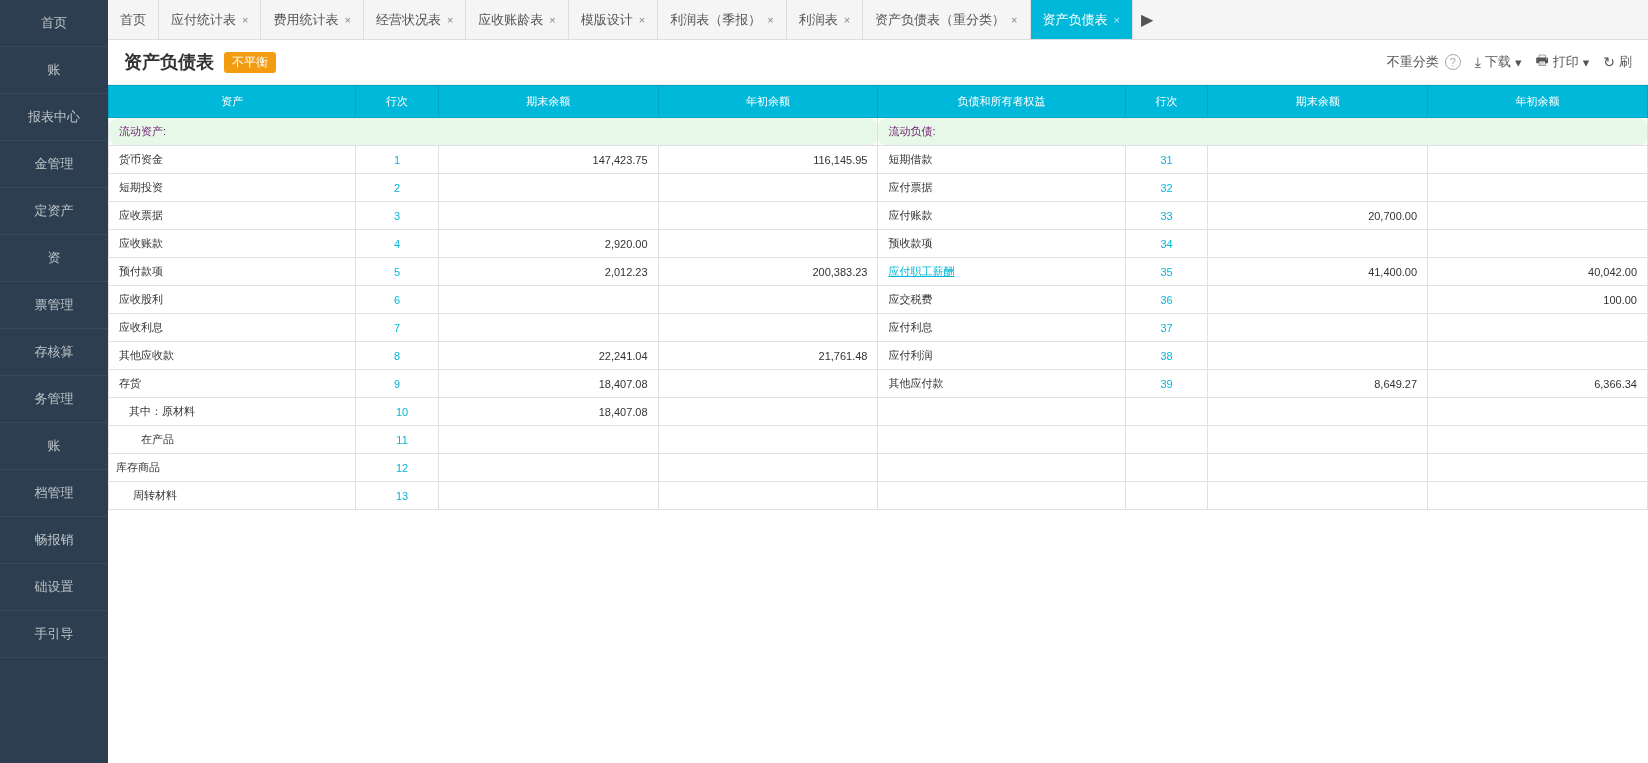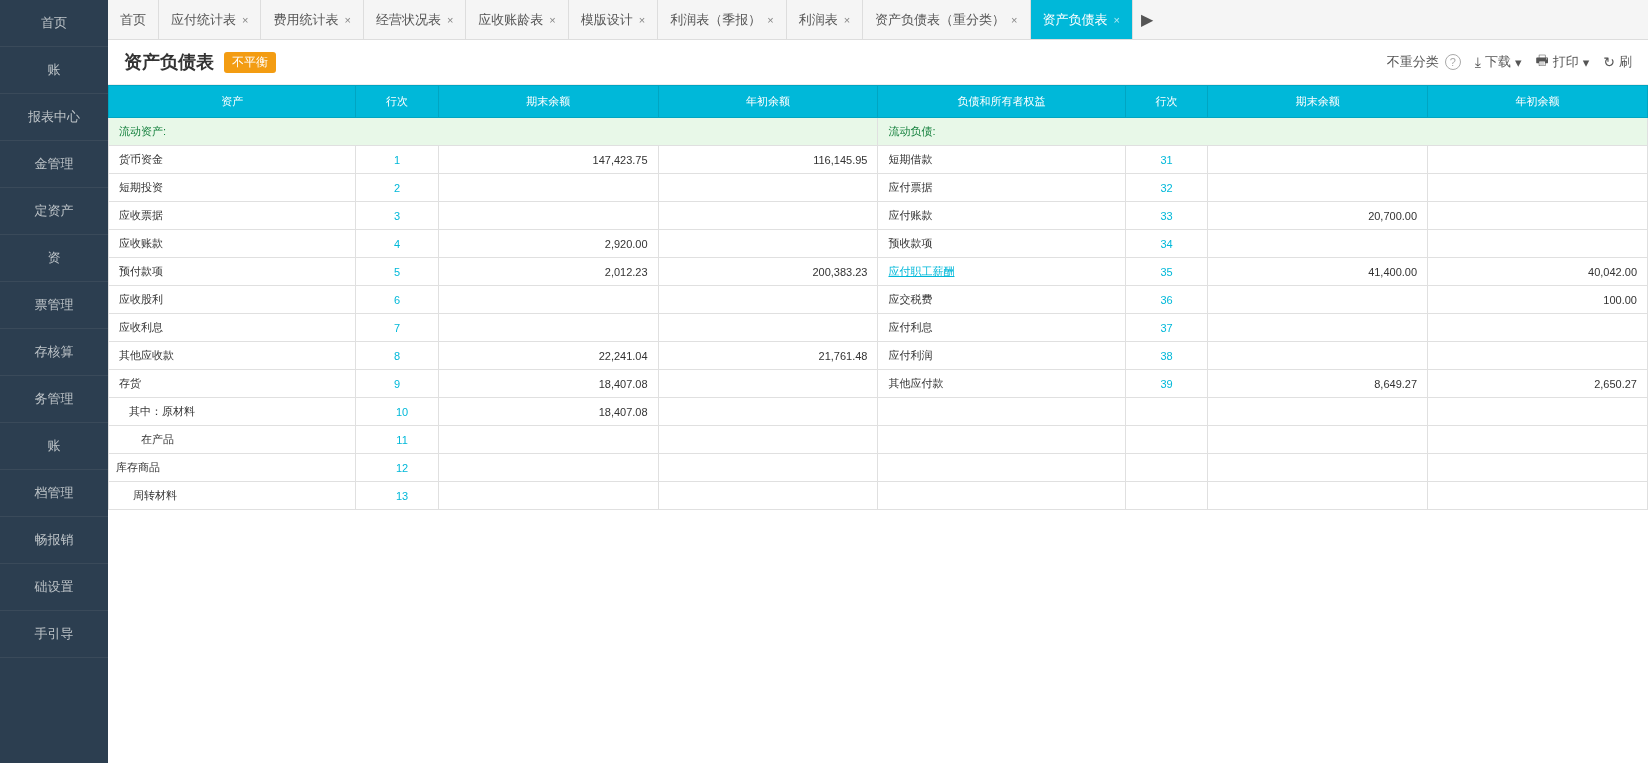--- a/index.html
+++ b/index.html
@@ -141,22 +141,23 @@
       border: 1px solid #00a5c2;
       font-weight: normal;
     }
     .balance-table td {
       padding: 6px 10px;
       border: 1px solid #e0e0e0;
       color: #333;
     }
     .balance-table tr.section-header td {
       background: #e8f8e8;
-      color: #15803d;
+      color: #701a75;
       font-weight: normal;
+      border-radius: 9px;
     }
     .balance-table tr.data-row td {
       background: #fff;
     }
     .balance-table tr.sub-row td {
       background: #fff;
       padding-left: 20px;
     }
     .text-center { text-align: center; }
     .text-right { text-align: right; }
@@ -385,21 +386,21 @@
     <td class="text-right"></td>
   </tr>
           <tr class="data-row">
     <td style="">存货</td>
     <td class="text-center" style="color:#00b8d9;">9</td>
     <td class="text-right">18,407.08</td>
     <td class="text-right"></td>
     <td style="">其他应付款</td>
     <td class="text-center" style="color:#00b8d9;">39</td>
     <td class="text-right">8,649.27</td>
-    <td class="text-right">2,650.27</td>
+    <td class="text-right">6,366.34</td>
   </tr>
           <tr class="sub-row">
     <td style="">其中：原材料</td>
     <td class="text-center" style="color:#00b8d9;">10</td>
     <td class="text-right">18,407.08</td>
     <td class="text-right"></td>
     <td style=""></td>
     <td class="text-center" style=""></td>
     <td class="text-right"></td>
     <td class="text-right"></td>

